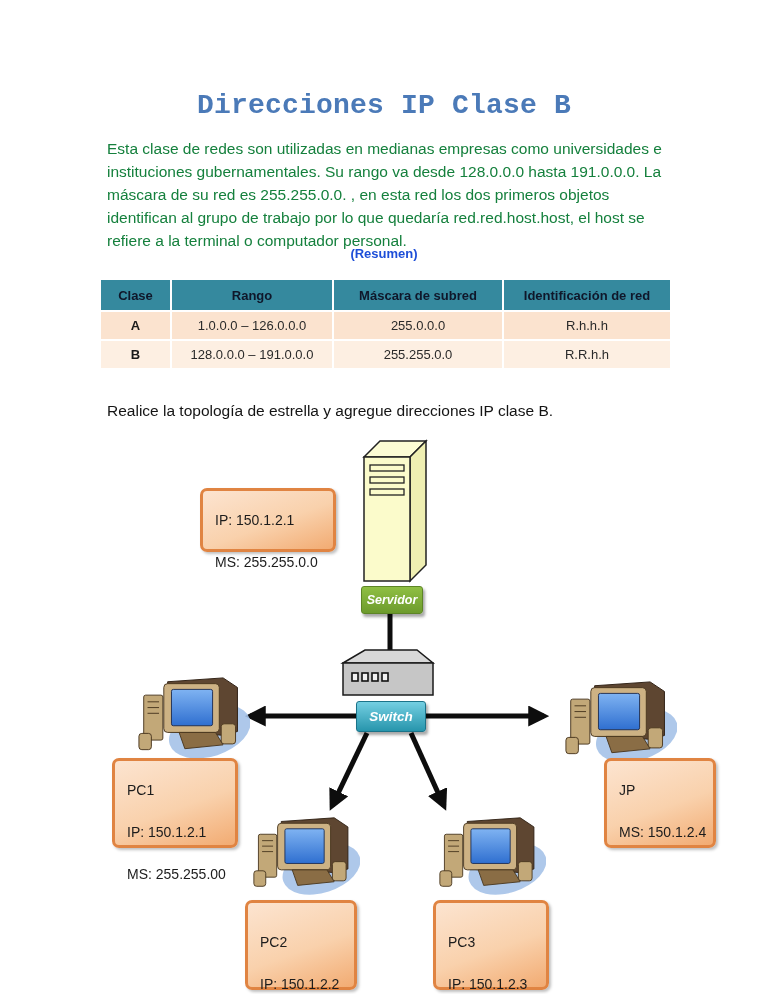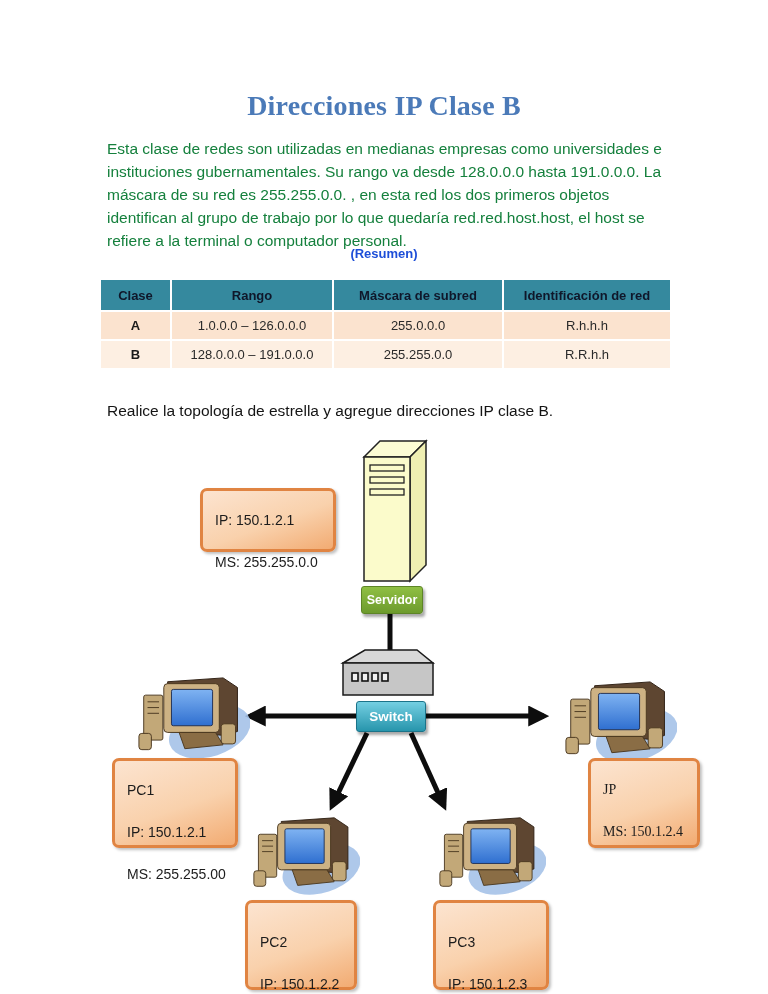--- a/index.html
+++ b/index.html
@@ -4,21 +4,21 @@
 <style>
   html,body{margin:0;padding:0;background:#e9e9e9;}
   .page{
     position:relative;width:768px;height:994px;background:#ffffff;
     margin:0 auto;overflow:hidden;
     font-family:"Liberation Sans", sans-serif;color:#111;
   }
   
   .doc-title{
     position:absolute;left:0;right:0;top:90px;text-align:center;
-    font-family:Liberation Serif, serif;font-weight:bold;
+    font-family:Liberation Mono, monospace;font-weight:bold;
     font-size:28px;color:#4b7ab8;letter-spacing:.2px;
   }
   .intro{
     position:absolute;left:107px;top:137px;width:560px;
     font-size:15.5px;line-height:23px;color:#15803d;
   }
   .resumen{
     position:absolute;left:0;right:0;top:246px;text-align:center;
     font-size:13px;font-weight:600;color:#1d4ed8;
   }
@@ -41,40 +41,40 @@
   }
   table.resumen-table tr.row-a td{background:#fbe3cf;}
   table.resumen-table tr.row-b td{background:#fdefe2;}
   table.resumen-table td.cls{font-weight:bold;color:#1a1a1a;}
   col.c1{width:71px;}col.c2{width:162px;}col.c3{width:170px;}col.c4{width:168px;}
   
   .connectors{position:absolute;left:0;top:0;width:768px;height:994px;z-index:1;pointer-events:none;}
   .device{position:absolute;z-index:2;}
   .tag{
     position:absolute;z-index:3;color:#ffffff;font-weight:bold;text-align:center;
-    border-radius:3px;box-shadow:2px 3px 3px rgba(0,0,0,.35);
+    border-radius:3px;box-shadow:2px 3px 3px rgba(0,0,0,.35);font-style:italic;
   }
   .tag-servidor{
     left:361px;top:586px;width:60px;height:26px;line-height:26px;font-size:12.5px;
     background:linear-gradient(#8fbf43,#6d9b2d);border:1px solid #5d8526;
   }
   .tag-switch{
     left:356px;top:701px;width:68px;height:29px;line-height:29px;font-size:13.5px;
     background:linear-gradient(#74cfe2,#2795ac);border:1px solid #1b7389;
   }
   .infobox{
     position:absolute;z-index:3;border:3px solid #e08442;border-radius:7px;
     background:linear-gradient(160deg,#fce4d0 0%,#f9d1ac 55%,#f2ab72 100%);
     box-shadow:2px 2px 3px rgba(0,0,0,.25);
     font-size:14px;color:#1c1c1c;padding:2px 12px 0 12px;box-sizing:border-box;
   }
   .infobox .bline{height:30px;line-height:30px;white-space:nowrap;margin-top:12px;}
   .box-server{left:200px;top:488px;width:136px;height:64px;}
   .box-pc1{left:112px;top:758px;width:126px;height:90px;}
-  .box-jp{left:588px;top:758px;width:112px;height:90px;overflow:hidden;font-family:Liberation Serif, serif;}
+  .box-jp{left:604px;top:758px;width:112px;height:90px;overflow:hidden;}
   .box-pc2{left:245px;top:900px;width:112px;height:90px;padding-top:12px;}
   .box-pc3{left:433px;top:900px;width:116px;height:90px;padding-top:12px;}
 </style>
 </head>
 <body>
 
 <div class="page">
 
   <svg width="0" height="0" style="position:absolute" aria-hidden="true">
     <defs>

